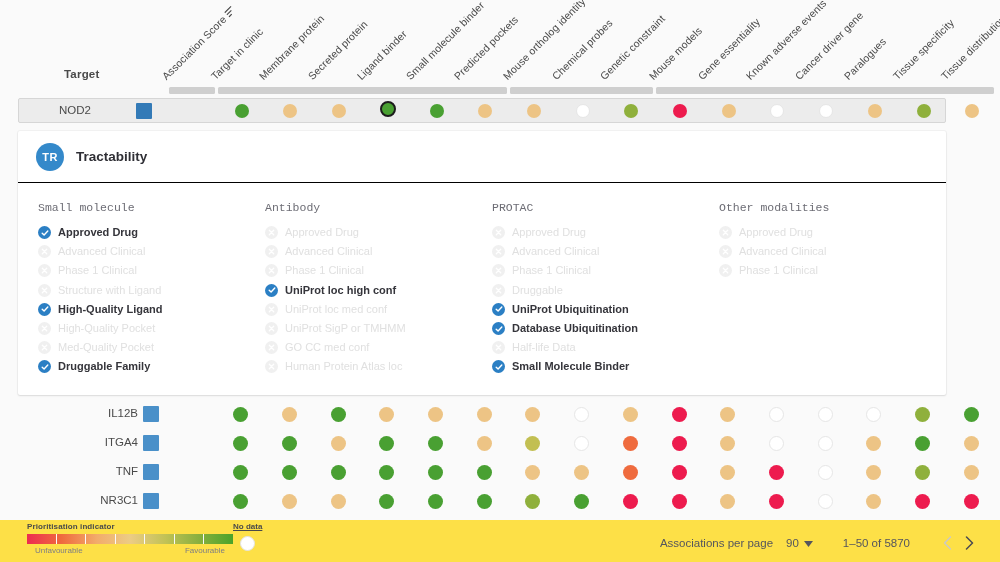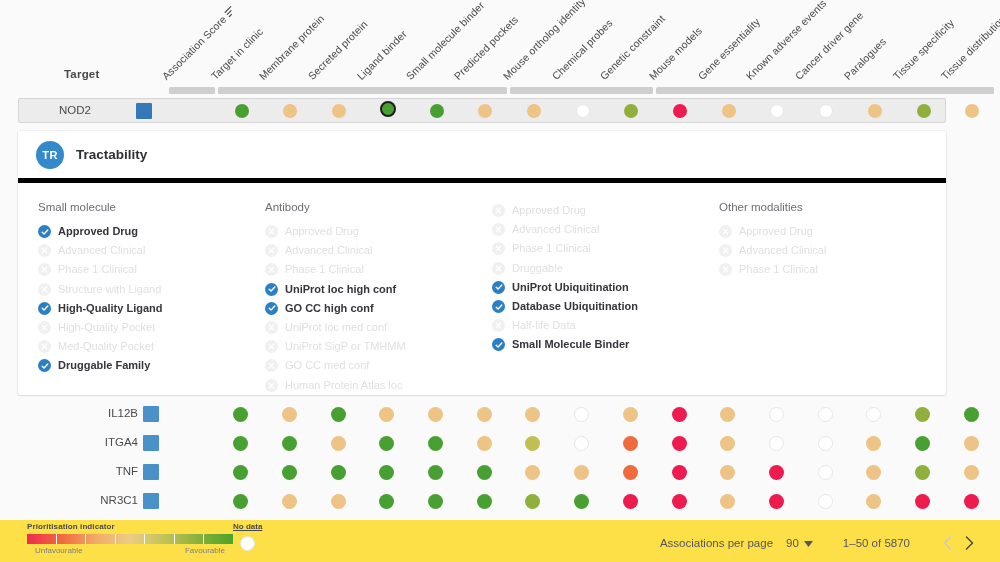--- a/index.html
+++ b/index.html
@@ -64,41 +64,41 @@
   }
   #pinned-row .cell { position:absolute; top:5px; }
 
   
   #tractability {
     position:absolute; left:18px; top:131px; width:928px; height:264px;
     background:#ffffff; border-radius:2px;
     box-shadow:0 1px 2px rgba(0,0,0,.10), 0 0 0 1px rgba(0,0,0,.03);
   }
   #tract-head {
-    height:52px; border-bottom:5px solid #000000;
+    height:52px; border-bottom:1px solid #000000;
     display:flex; align-items:center; padding-left:18px;
   }
   #tract-avatar {
     width:28px; height:28px; border-radius:50%;
     background:#3489ca; color:#fff;
     font-size:11px; font-weight:bold;
     display:flex; align-items:center; justify-content:center;
     flex:0 0 auto; letter-spacing:.3px;
   }
   #tract-titles { margin-left:12px; }
   #tract-title { font-size:13.5px; font-weight:bold; color:#2f2f35; line-height:16px; }
   #tract-sub { font-size:10.5px; font-style:italic; color:#6a6a72; margin-top:3px; line-height:13px; }
   #tract-sub b { font-style:italic; color:#3a3a40; }
   #tract-sub a { color:#3489ca; text-decoration:none; font-style:italic; }
 
   #tract-cols {
     display:flex; padding:18px 0 0 20px;
   }
   .tcol { width:230px; }
-  .tcol-title { font-size:11.5px; color:#6d6d75; margin-bottom:9px; }
+  .tcol-title { font-size:11.5px; color:#6d6d75; margin-bottom:9px;font-family:Liberation Mono, monospace; }
   .titem { display:flex; align-items:center; height:19.2px; }
   .tick {
     width:13px; height:13px; border-radius:50%; flex:0 0 auto;
     display:flex; align-items:center; justify-content:center;
     margin-right:7px;
   }
   .tick svg { display:block; }
   .tick.on { background:#2b7fc4; }
   .tick.off { background:#e3e3e3; }
   .tlabel { font-size:11px; line-height:13px; }
@@ -352,28 +352,20 @@
           <span class="tlabel">Phase 1 Clinical</span>
         </div>
         <div class="titem on">
           <span class="tick on">
             <svg width="8" height="8" viewBox="0 0 8 8">
               <path d="M1.2 4.2 L3.1 6 L6.8 2.1" stroke="#ffffff" stroke-width="1.4" fill="none" stroke-linecap="round" stroke-linejoin="round"></path>
             </svg>
           </span>
           <span class="tlabel">UniProt loc high conf</span>
         </div>
-        <div class="titem on">
-          <span class="tick on">
-            <svg width="8" height="8" viewBox="0 0 8 8">
-              <path d="M1.2 4.2 L3.1 6 L6.8 2.1" stroke="#ffffff" stroke-width="1.4" fill="none" stroke-linecap="round" stroke-linejoin="round"></path>
-            </svg>
-          </span>
-          <span class="tlabel">GO CC high conf</span>
-        </div>
         <div class="titem off">
           <span class="tick off">
             <svg width="7" height="7" viewBox="0 0 7 7">
               <path d="M1.3 1.3 L5.7 5.7 M5.7 1.3 L1.3 5.7" stroke="#ffffff" stroke-width="1.3" stroke-linecap="round"></path>
             </svg>
           </span>
           <span class="tlabel">UniProt loc med conf</span>
         </div>
         <div class="titem off">
           <span class="tick off">
@@ -394,20 +386,21 @@
         <div class="titem off">
           <span class="tick off">
             <svg width="7" height="7" viewBox="0 0 7 7">
               <path d="M1.3 1.3 L5.7 5.7 M5.7 1.3 L1.3 5.7" stroke="#ffffff" stroke-width="1.3" stroke-linecap="round"></path>
             </svg>
           </span>
           <span class="tlabel">Human Protein Atlas loc</span>
         </div>
       </div>
       <div class="tcol">
+        <div class="tcol-title">PROTAC</div>
         <div class="titem off">
           <span class="tick off">
             <svg width="7" height="7" viewBox="0 0 7 7">
               <path d="M1.3 1.3 L5.7 5.7 M5.7 1.3 L1.3 5.7" stroke="#ffffff" stroke-width="1.3" stroke-linecap="round"></path>
             </svg>
           </span>
           <span class="tlabel">Approved Drug</span>
         </div>
         <div class="titem off">
           <span class="tick off">

